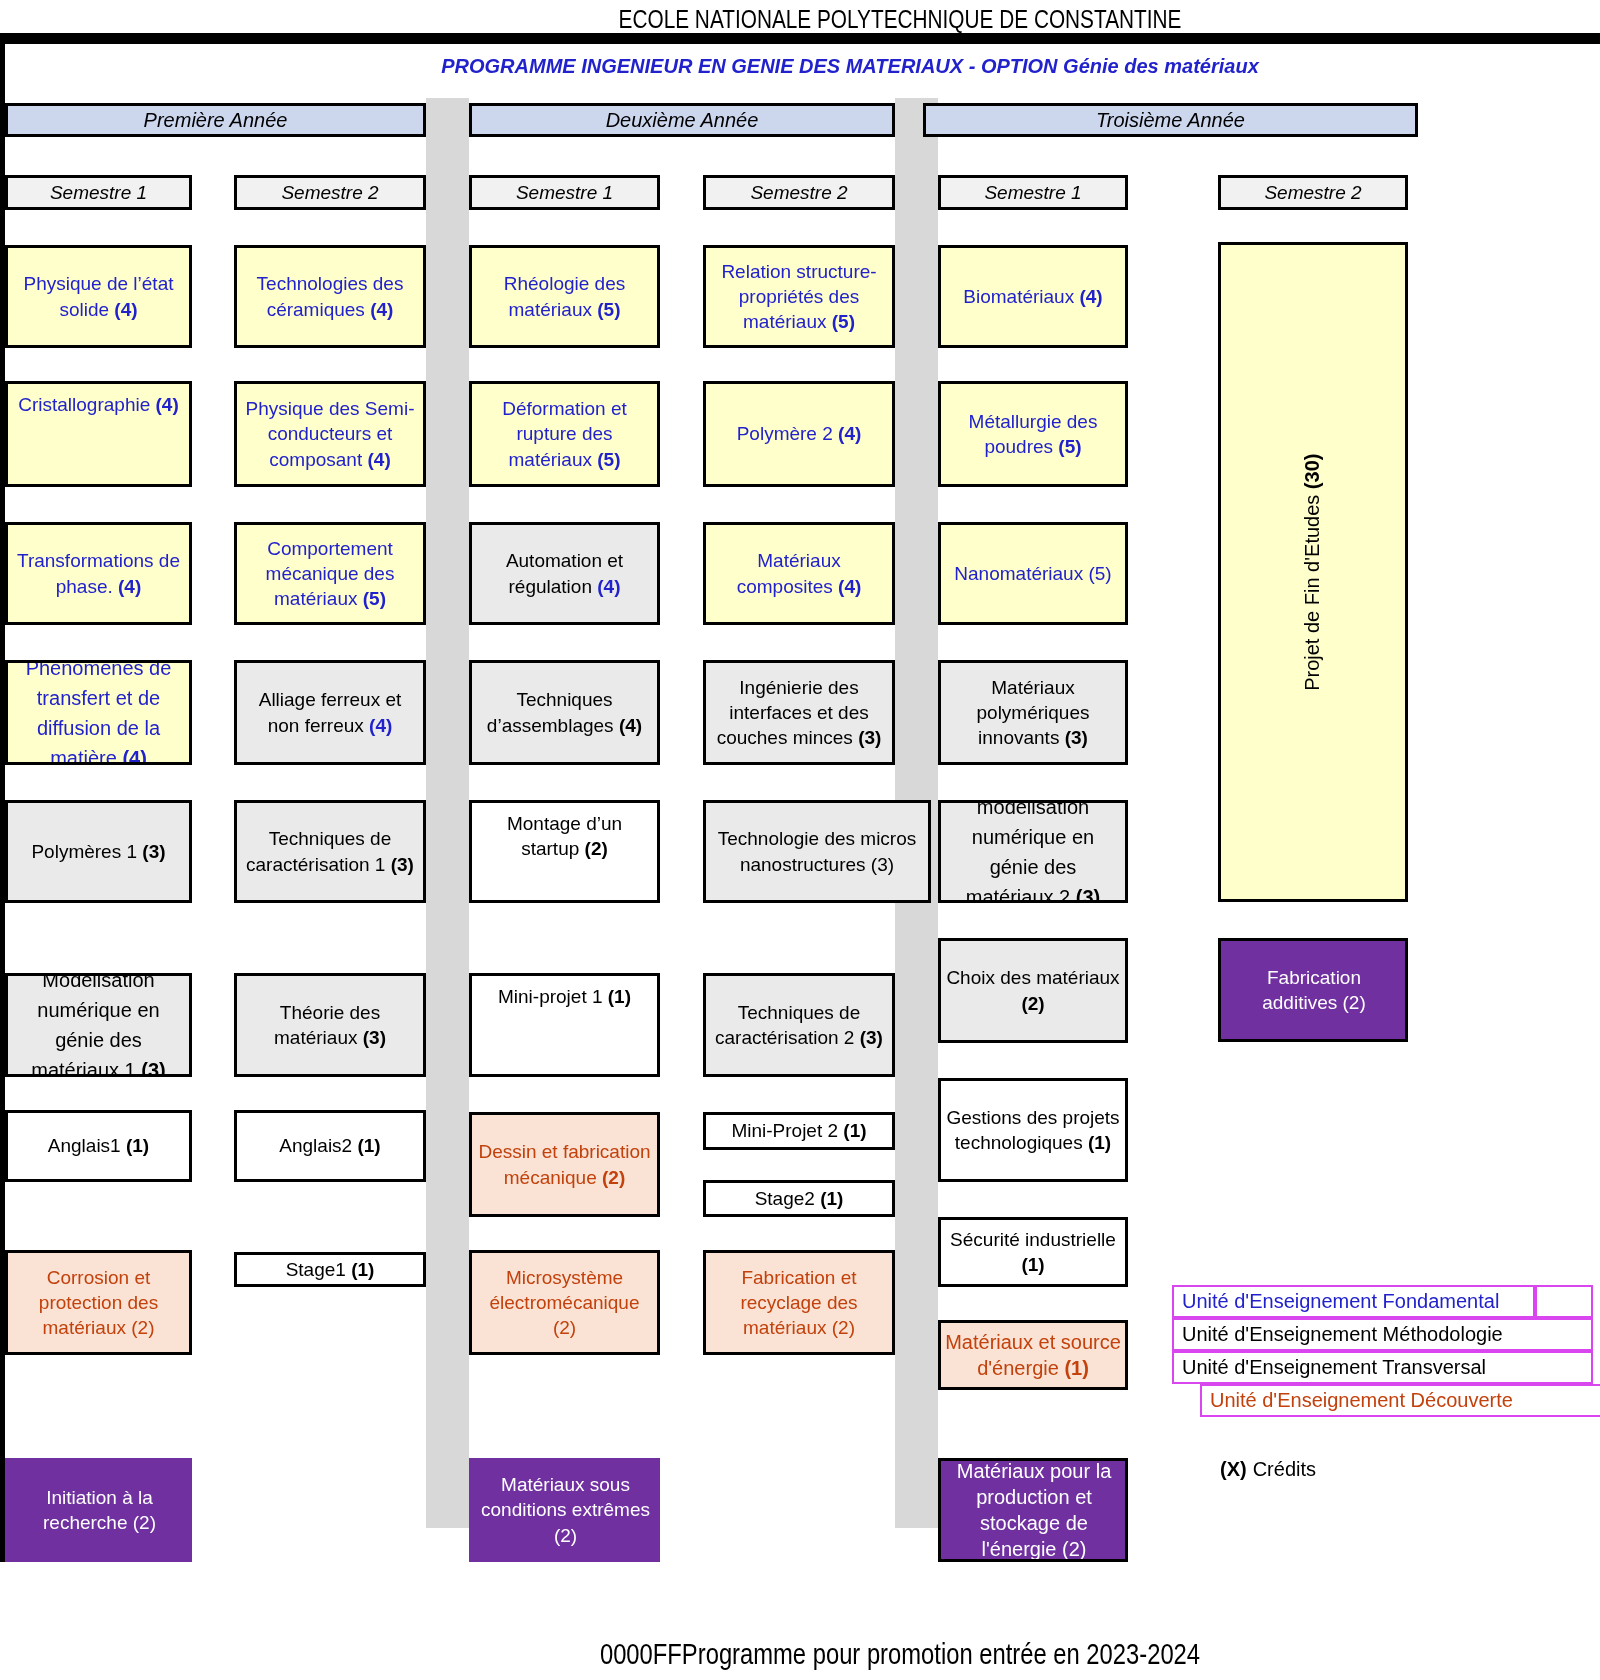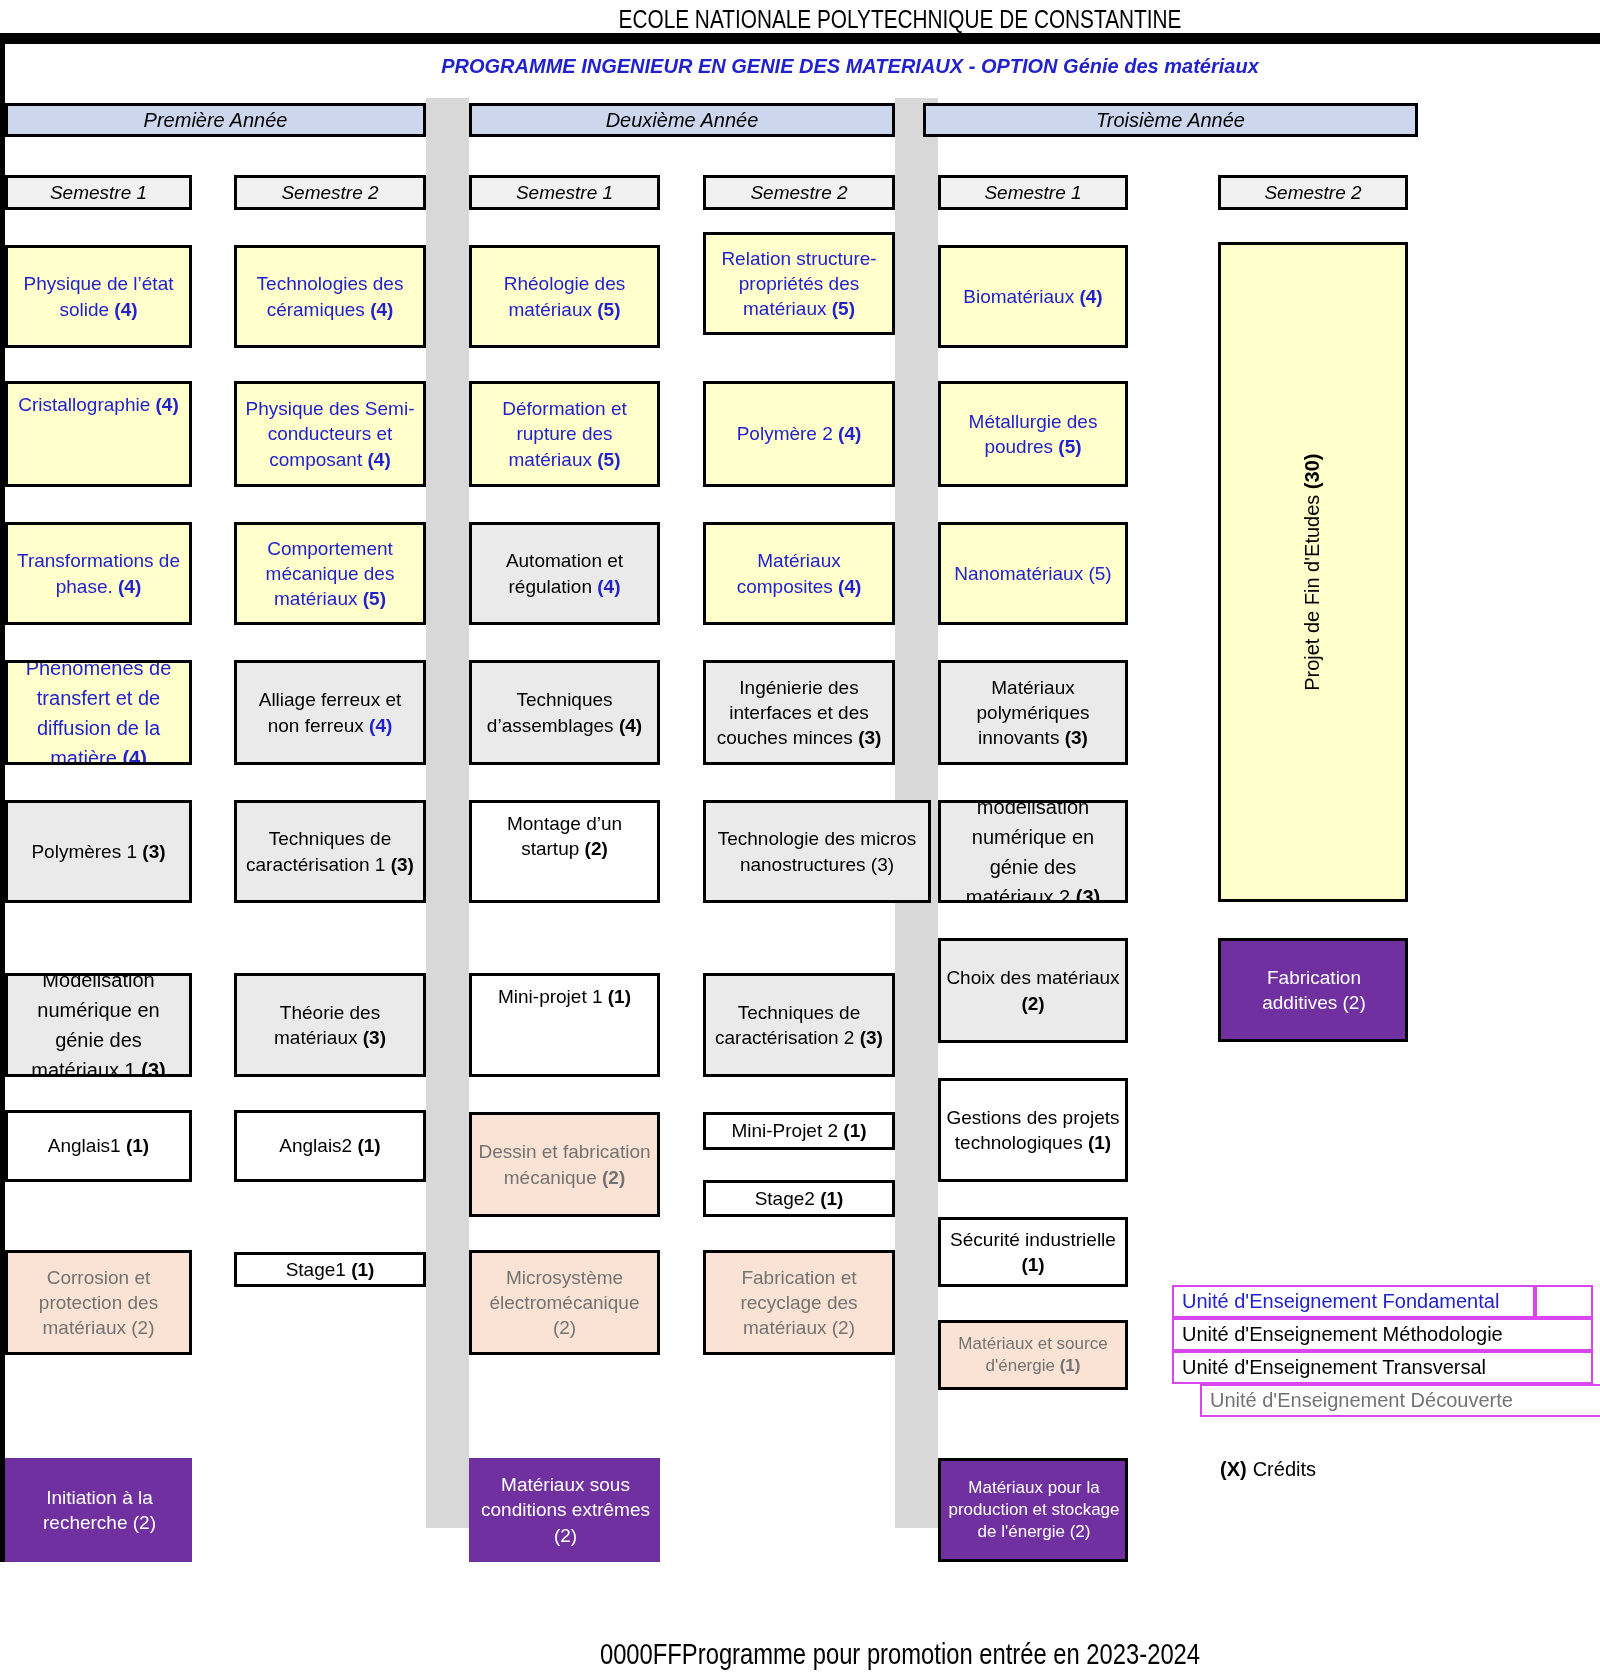--- a/index.html
+++ b/index.html
@@ -35,26 +35,26 @@
     display:flex;align-items:center;justify-content:center;font-style:italic;font-size:19px;z-index:2;
   }
   .course{
     border:3px solid #000;box-sizing:border-box;z-index:2;
     display:flex;align-items:center;justify-content:center;text-align:center;
     font-size:19px;line-height:1.32;padding:1px 4px;overflow:hidden;
   }
   .cat-fundamental{background:var(--c-fundamental);color:var(--c-blue);}
   .cat-methodology{background:var(--c-methodology);color:#000;}
   .cat-transversal{background:var(--c-transversal);color:#000;}
-  .cat-discovery{background:var(--c-discovery);color:#737373;}
+  .cat-discovery{background:var(--c-discovery);color:#c2410c;}
   .cat-master{background:var(--c-master);color:#fff;padding-left:6px;}
   .noborder{border:none;}
   .top{align-items:flex-start;padding-top:8px;}
   .clip{font-size:20px;line-height:1.5;}
-  .small{font-size:17px;line-height:1.3;}
+  .small{font-size:20px;line-height:1.3;}
   .credit{font-weight:bold;}
   .credit.plain{font-weight:normal;}
   .credit.blue{color:var(--c-blue);font-weight:bold;}
   .rotated .course-label{transform:rotate(-90deg);white-space:nowrap;color:#000;font-size:20px;}
   .legend-row{
     border:2px solid #d946ef;box-sizing:border-box;background:#fff;z-index:2;
     display:flex;align-items:center;font-size:20px;padding-left:8px;overflow:hidden;white-space:nowrap;
   }
   .legend-row.cat-master{border:none;padding-left:10px;}
   #credits-note{font-size:20px;z-index:2;}
@@ -158,21 +158,21 @@
       <div class="abs course cat-discovery" style="left: 469px; top: 1112px; width: 191px; height: 105px;">
         <span class="course-label">Dessin et fabrication mécanique <span class="credit bold">(2)</span></span>
       </div>
       <div class="abs course cat-discovery" style="left: 469px; top: 1250px; width: 191px; height: 105px;">
         <span class="course-label">Microsystème électromécanique <span class="credit plain">(2)</span></span>
       </div>
       <div class="abs course cat-master noborder" style="left: 469px; top: 1458px; width: 191px; height: 104px;">
         <span class="course-label">Matériaux sous conditions extrêmes <span class="credit plain">(2)</span></span>
       </div>
       <div class="abs sem-header" style="left: 703px; top: 175px; width: 192px; height: 35px;">Semestre 2</div>
-      <div class="abs course cat-fundamental" style="left: 703px; top: 232px; width: 192px; height: 103px;">
+      <div class="abs course cat-fundamental" style="left: 703px; top: 245px; width: 192px; height: 103px;">
         <span class="course-label">Relation structure-propriétés des matériaux <span class="credit bold">(5)</span></span>
       </div>
       <div class="abs course cat-fundamental" style="left: 703px; top: 381px; width: 192px; height: 106px;">
         <span class="course-label">Polymère 2 <span class="credit bold">(4)</span></span>
       </div>
       <div class="abs course cat-fundamental" style="left: 703px; top: 522px; width: 192px; height: 103px;">
         <span class="course-label">Matériaux composites <span class="credit bold">(4)</span></span>
       </div>
       <div class="abs course cat-methodology" style="left: 703px; top: 660px; width: 192px; height: 105px;">
         <span class="course-label">Ingénierie des interfaces et des couches minces <span class="credit bold">(3)</span></span>

